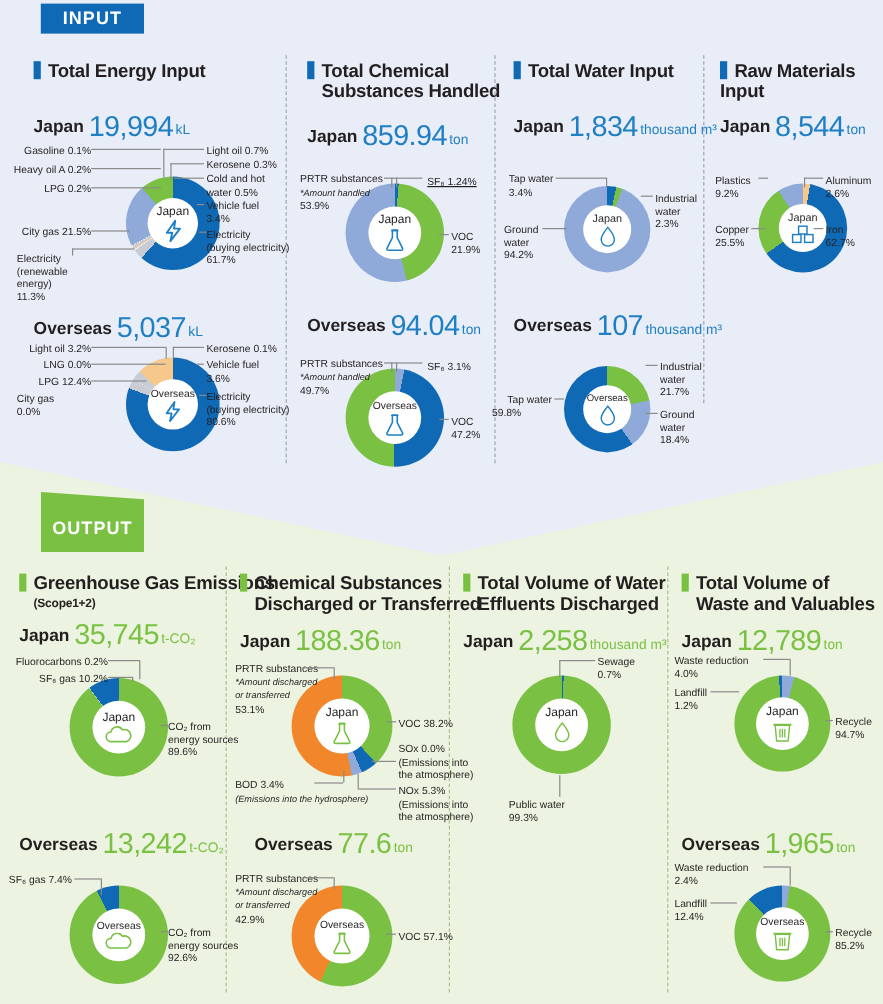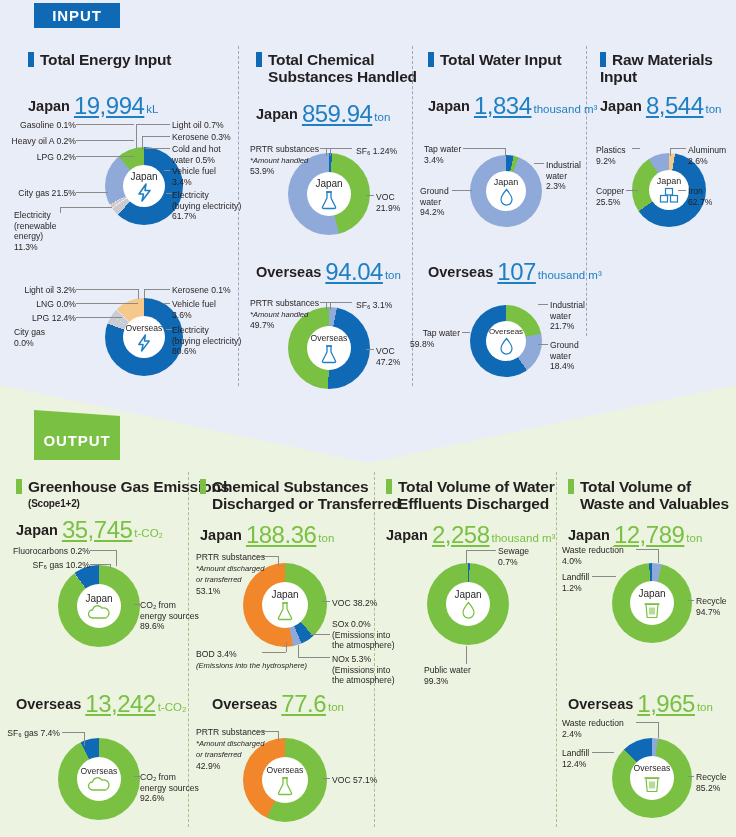--- a/index.html
+++ b/index.html
@@ -33,21 +33,21 @@
   
   .sec-title { position:absolute; font-weight:bold; font-size:15.5px; line-height:17px; letter-spacing:-.2px; }
   .sec-title .bar { display:inline-block; width:6px; height:15px; background:#0f69b4;
                     vertical-align:-2px; margin-right:6px; }
   .sec-title.green .bar { background:#7ac143; }
   .sec-sub { font-size:10px; font-weight:bold; display:block; margin-left:12px; }
 
   
   .valline { position:absolute; white-space:nowrap; }
   .valline .region { font-weight:bold; font-size:14.5px; color:#231f20; vertical-align:2px; }
-  .valline .num { font-size:24px; color:#1f7fc4; letter-spacing:-.5px; margin-left:4px; vertical-align:-1px;text-decoration:underline;}
+  .valline .num { font-size:24px; color:#1f7fc4; letter-spacing:-.5px; margin-left:4px; vertical-align:-1px;}
   .valline .unit { font-size:11.5px; color:#1f7fc4; margin-left:2px; }
   .valline.g .num, .valline.g .unit { color:#7ac143; }
 
   
   .lbl { position:absolute; font-size:8.6px; line-height:10.5px; color:#231f20; }
   .lbl.r { text-align:right; }
   .lbl .sm { font-size:7.6px;font-style:italic; }
 
   
   .ln { position:absolute; background:#8a8a8a; }
@@ -143,20 +143,23 @@
   <div class="ln lnv" style="left:60px; top:207px; height:6px;"></div>
   <div class="ln lnh" style="left:136px; top:124px; width:34px;"></div>
   <div class="ln lnh" style="left:142px; top:136px; width:28px;"></div>
   <div class="ln lnh" style="left:145px; top:148px; width:25px;"></div>
   <div class="ln lnv" style="left:136px; top:124px; height:24px;"></div>
   <div class="ln lnv" style="left:142px; top:136px; height:14px;"></div>
   <div class="ln lnh" style="left:164px; top:170px; width:6px;"></div>
   <div class="ln lnh" style="left:182px; top:193px; width:0px;"></div>
   <div class="ln lnh" style="left:166px; top:193px; width:6px;"></div>
 
+  <div class="valline" style="left:28px; top:260px;">
+    <span class="region">Overseas</span><span class="num">5,037</span><span class="unit">kL</span>
+  </div>
   <div class="donut" style="left:105px; top:298px; width:78px; height:78px;
        background: conic-gradient(from 0deg,
          #0f69b4 0deg 290.2deg,
          #c9ccd4 290.2deg 303.1deg,
          #e8e9ec 303.1deg 303.5deg,
          #c9ccd4 303.5deg 315deg,
          #e8e9ec 315deg 315.4deg,
          #f6c88b 315.4deg 360deg);">
     <div class="hole" style="left:18px; top:18px; width:42px; height:42px;">
       <span class="hl" style="font-size:8.6px">Overseas</span>
@@ -209,21 +212,21 @@
         <path d="M7 2 L7 8 L2.5 17 Q2 18.5 3.8 18.5 L14.2 18.5 Q16 18.5 15.5 17 L11 8 L11 2 Z" fill="none" stroke="#1f7fc4" stroke-width="1.3" stroke-linejoin="round"></path>
         <line x1="6" y1="2" x2="12" y2="2" stroke="#1f7fc4" stroke-width="1.3"></line>
       </svg>
     </div>
   </div>
   <div class="lbl" style="left:250px; top:144px; width:76px;">
     <span>PRTR substances</span><br>
     <span class="sm">*Amount handled</span><br>
     <span>53.9%</span>
   </div>
-  <div class="lbl" style="left:356px; top:146px;">SF₆ 1.24%</div>
+  <div class="lbl" style="left:356px; top:146px;text-decoration:underline;">SF₆ 1.24%</div>
   <div class="lbl" style="left:376px; top:192px;">
     <span>VOC</span><br>
     <span>21.9%</span>
   </div>
   <div class="ln lnh" style="left:320px; top:148px; width:32px;"></div>
   <div class="ln lnv" style="left:326px; top:148px; height:8px;"></div>
   <div class="ln lnv" style="left:330px; top:148px; height:8px;"></div>
   <div class="ln lnh" style="left:366px; top:195px; width:8px;"></div>
 
   <div class="valline" style="left:256px; top:258px;">

